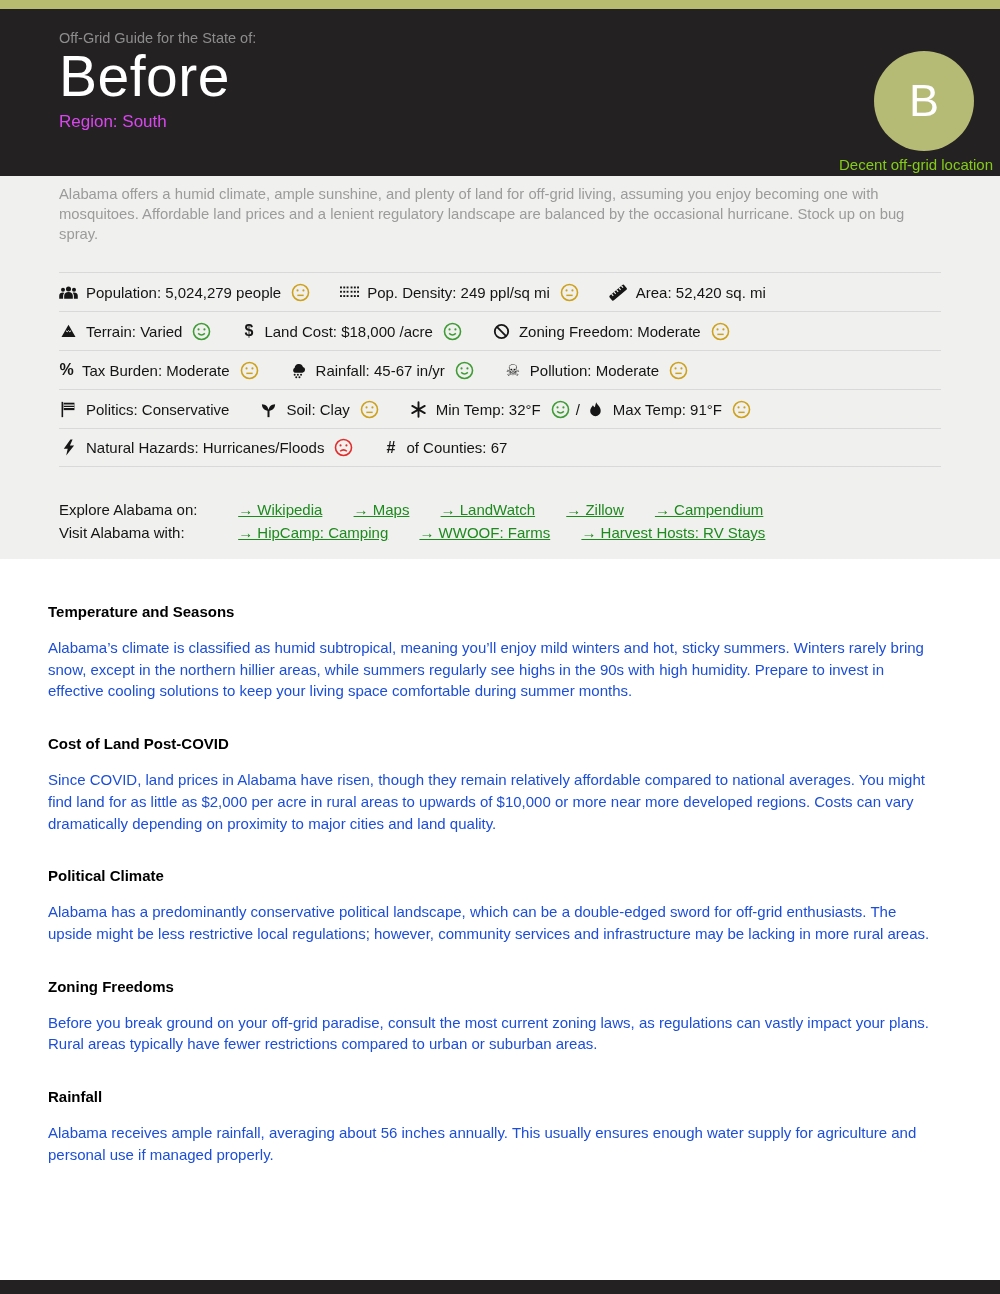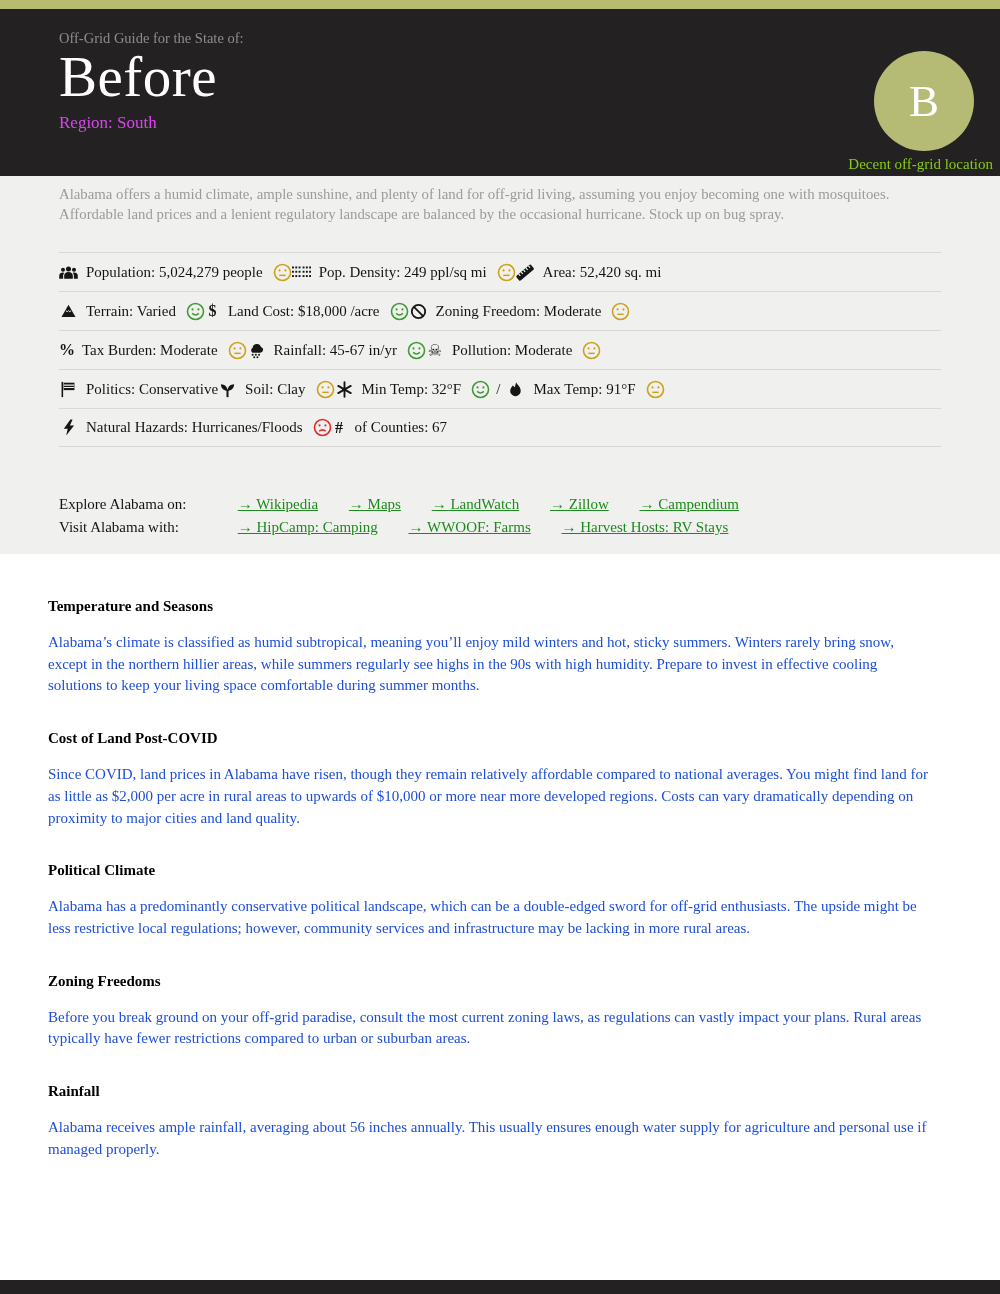--- a/index.html
+++ b/index.html
@@ -1,49 +1,49 @@
 <!DOCTYPE html>
 <html><head>
 <meta charset="utf-8">
 <style>
   * { box-sizing: border-box; }
   html,body { margin:0; padding:0; background:#fff; }
   .page {
     width:1000px; height:1294px; position:relative; overflow:hidden;
-    font-family:Liberation Serif, serif; background:#fff; margin:0 auto;
+    font-family:Liberation Sans, sans-serif; background:#fff; margin:0 auto;
   }
   .accent-bar { height:9px; background:#b8bc6e; }
   .header { height:167px; background:#242122; position:relative; padding-left:59px; }
   .kicker { padding-top:21px; font-size:14.5px; color:#8d8d8d; }
   .title { font-size:57px; color:#ffffff; line-height:1.02; margin-top:1px; letter-spacing:0.5px; }
   .region { font-size:17px; color:#d946ef; margin-top:7px; }
   .grade-circle {
     position:absolute; top:42px; right:26px; width:100px; height:100px; border-radius:50%;
     background:#b5ba75; display:flex; align-items:center; justify-content:center;
     font-size:45px; color:#ffffff;
   }
   .grade-caption { position:absolute; top:147px; right:7px; font-size:15px; color:#84cc16; }
 
   .panel { background:#f0f0ee; padding:8px 59px 15px; }
   .summary { margin:0; font-size:14.8px; line-height:20px; color:#9b9b9b; max-width:882px; }
 
   .stats { margin-top:28px; }
-  .stats-row { display:flex; height:39px;
+  .stats-row { display:flex; gap:30px; height:39px;
     border-top:1px solid #d9d9d9; font-size:15px; color:#141414; }
   .stats-row.last { border-bottom:1px solid #d9d9d9; }
   .stat { display:flex; align-items:center; gap:8px; white-space:nowrap; }
   .icon { display:inline-flex; width:19px; justify-content:center; align-items:center; color:#161616; }
   .icon svg { display:block; }
   .txt-icon { font-weight:bold; font-size:16px; width:15px; text-align:center; color:#161616; }
   .glyph-icon { font-size:16px; color:#161616; width:18px; text-align:center; }
   .mood { display:inline-flex; margin-left:2px; }
   .mood svg { display:block; }
   .sep { margin:0 -2px; }
 
-  .links { margin-top:46px; font-size:15px; color:#141414; }
+  .links { margin-top:31px; font-size:15px; color:#141414; }
   .links .lrow { line-height:23px; white-space:nowrap; }
   .links .label { display:inline-block; min-width:163px; margin-right:12px; }
   .links a { color:#1d8a1d; text-decoration:underline; margin-right:27px; }
 
   .main { padding:0 48px; }
   .main h3 { font-size:15px; font-weight:bold; color:#000; margin:33px 0 0; }
   .main h3.first { margin-top:44px; }
   .main p { font-size:15px; line-height:21.7px; color:#1d4ed8; margin:17px 0 0; max-width:886px; }
 
   .footer-bar { position:absolute; left:0; bottom:0; width:100%; height:14px; background:#242122; }

